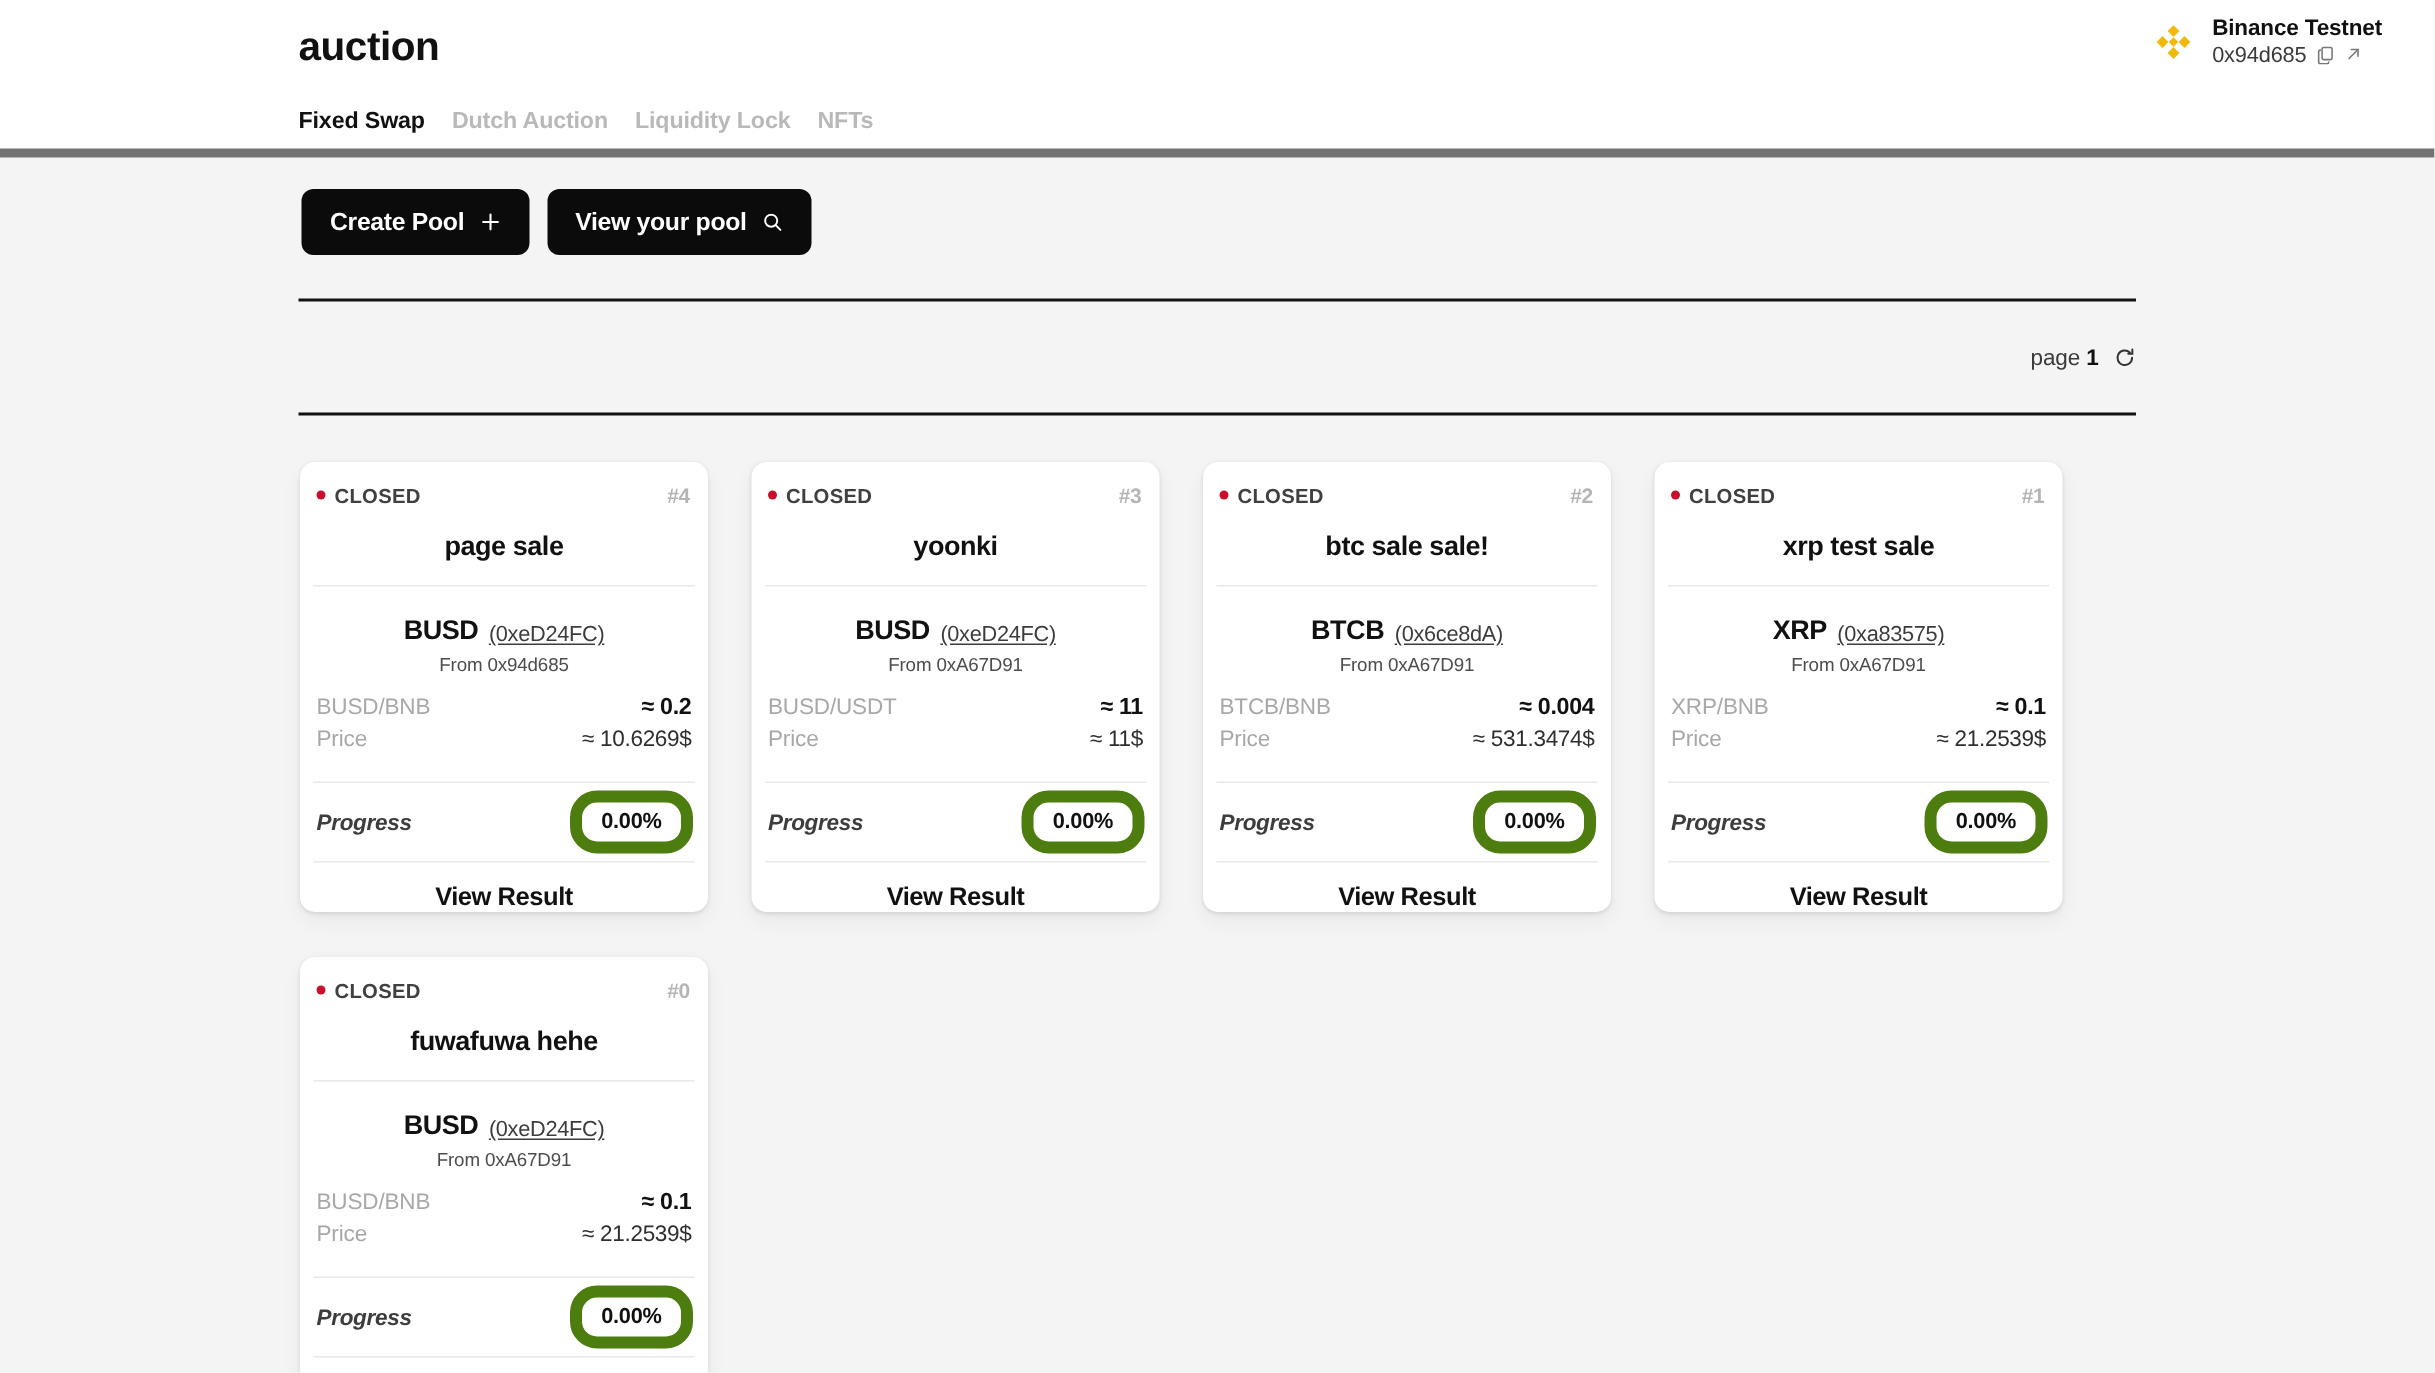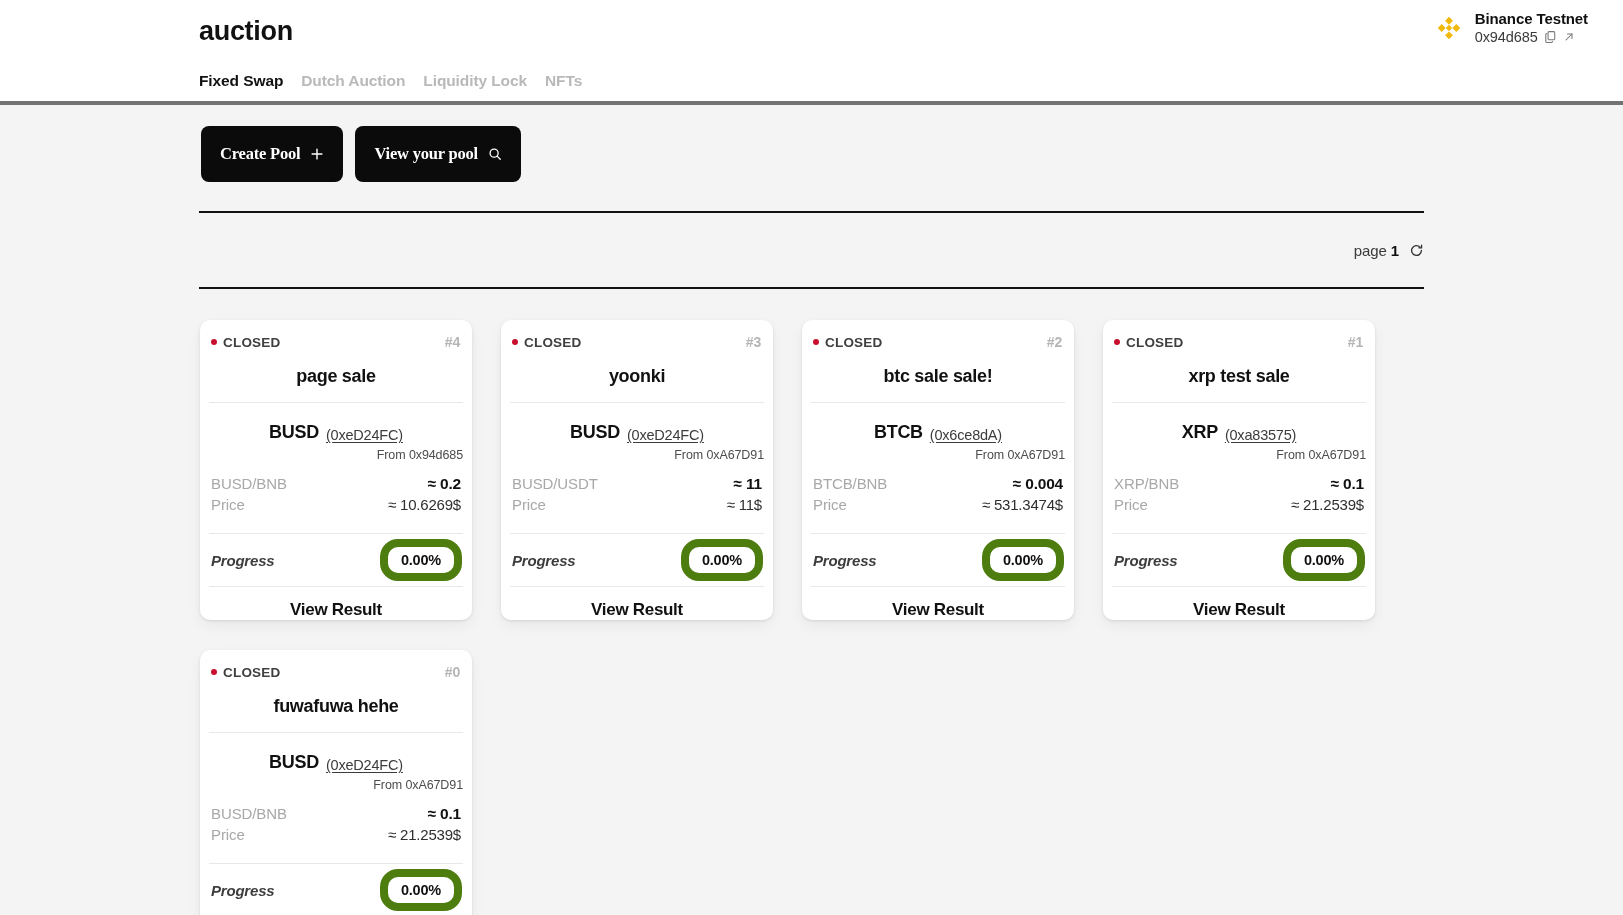--- a/index.html
+++ b/index.html
@@ -10,21 +10,21 @@
     overflow: hidden;
   }
   .page { position: relative; width: 1623px; height: 915px; background: #f4f4f4; }
 
   
   .header {
     background: #ffffff;
     height: 105px;
     width: 100%;
     position: relative;
-    border-bottom: 4px solid #737373;
+    border-bottom: 6px solid #737373;
   }
   .header-inner {
     width: 1225px;
     margin: 0 auto;
     padding-left: 2px;
     position: relative;
     height: 100%;
   }
   .brand {
     position: absolute;
@@ -78,26 +78,26 @@
     margin: 0 auto;
     padding-top: 21px;
     position: relative;
   }
   .actions { display: flex; gap: 12px; padding-left: 2px; }
   .btn {
     background: #0b0b0b;
     color: #ffffff;
     border: none;
     border-radius: 8px;
-    height: 56px;
+    height: 44px;
     padding: 0 19px;
     display: inline-flex;
     align-items: center;
     gap: 10px;
-    font-family: Liberation Serif, serif;
+    font-family: Liberation Sans, sans-serif;
     font-size: 16.5px;
     font-weight: 700;
     letter-spacing: -0.2px;
     cursor: pointer;
   }
   .btn .ic { display: inline-flex; align-items: center; }
 
   .rule { height: 2px; background: #111111; width: 100%; }
   .rule.one { margin-top: 29px; }
   .rule.two { margin-top: 0; }
@@ -165,21 +165,21 @@
   .token-block { text-align: center; padding-top: 19px; }
   .token-line {
     display: flex; align-items: flex-end; justify-content: center; gap: 7px;
   }
   .token-sym { font-size: 18px; font-weight: 700; color: #111; letter-spacing: -0.3px; }
   .token-addr {
     font-size: 14.5px; color: #3c3c3c; text-decoration: underline;
     text-underline-offset: 2px; cursor: pointer; letter-spacing: -0.2px;
   }
   .token-from {
-    font-size: 12.5px; color: #4d4d4d; margin-top: 5px; letter-spacing: -0.1px; text-align: right;
+    font-size: 12.5px; color: #4d4d4d; margin-top: 5px; letter-spacing: -0.1px;
   }
 
   .rows { padding: 13px 2px 0 2px; }
   .row {
     display: flex; align-items: baseline; justify-content: space-between;
     height: 21px;
   }
   .row-label { font-size: 15px; color: #a8a8a8; letter-spacing: -0.1px; }
   .row-value-strong { font-size: 15.5px; font-weight: 700; color: #111; letter-spacing: -0.2px; }
   .row-value { font-size: 15px; color: #2f2f2f; letter-spacing: -0.2px; }

